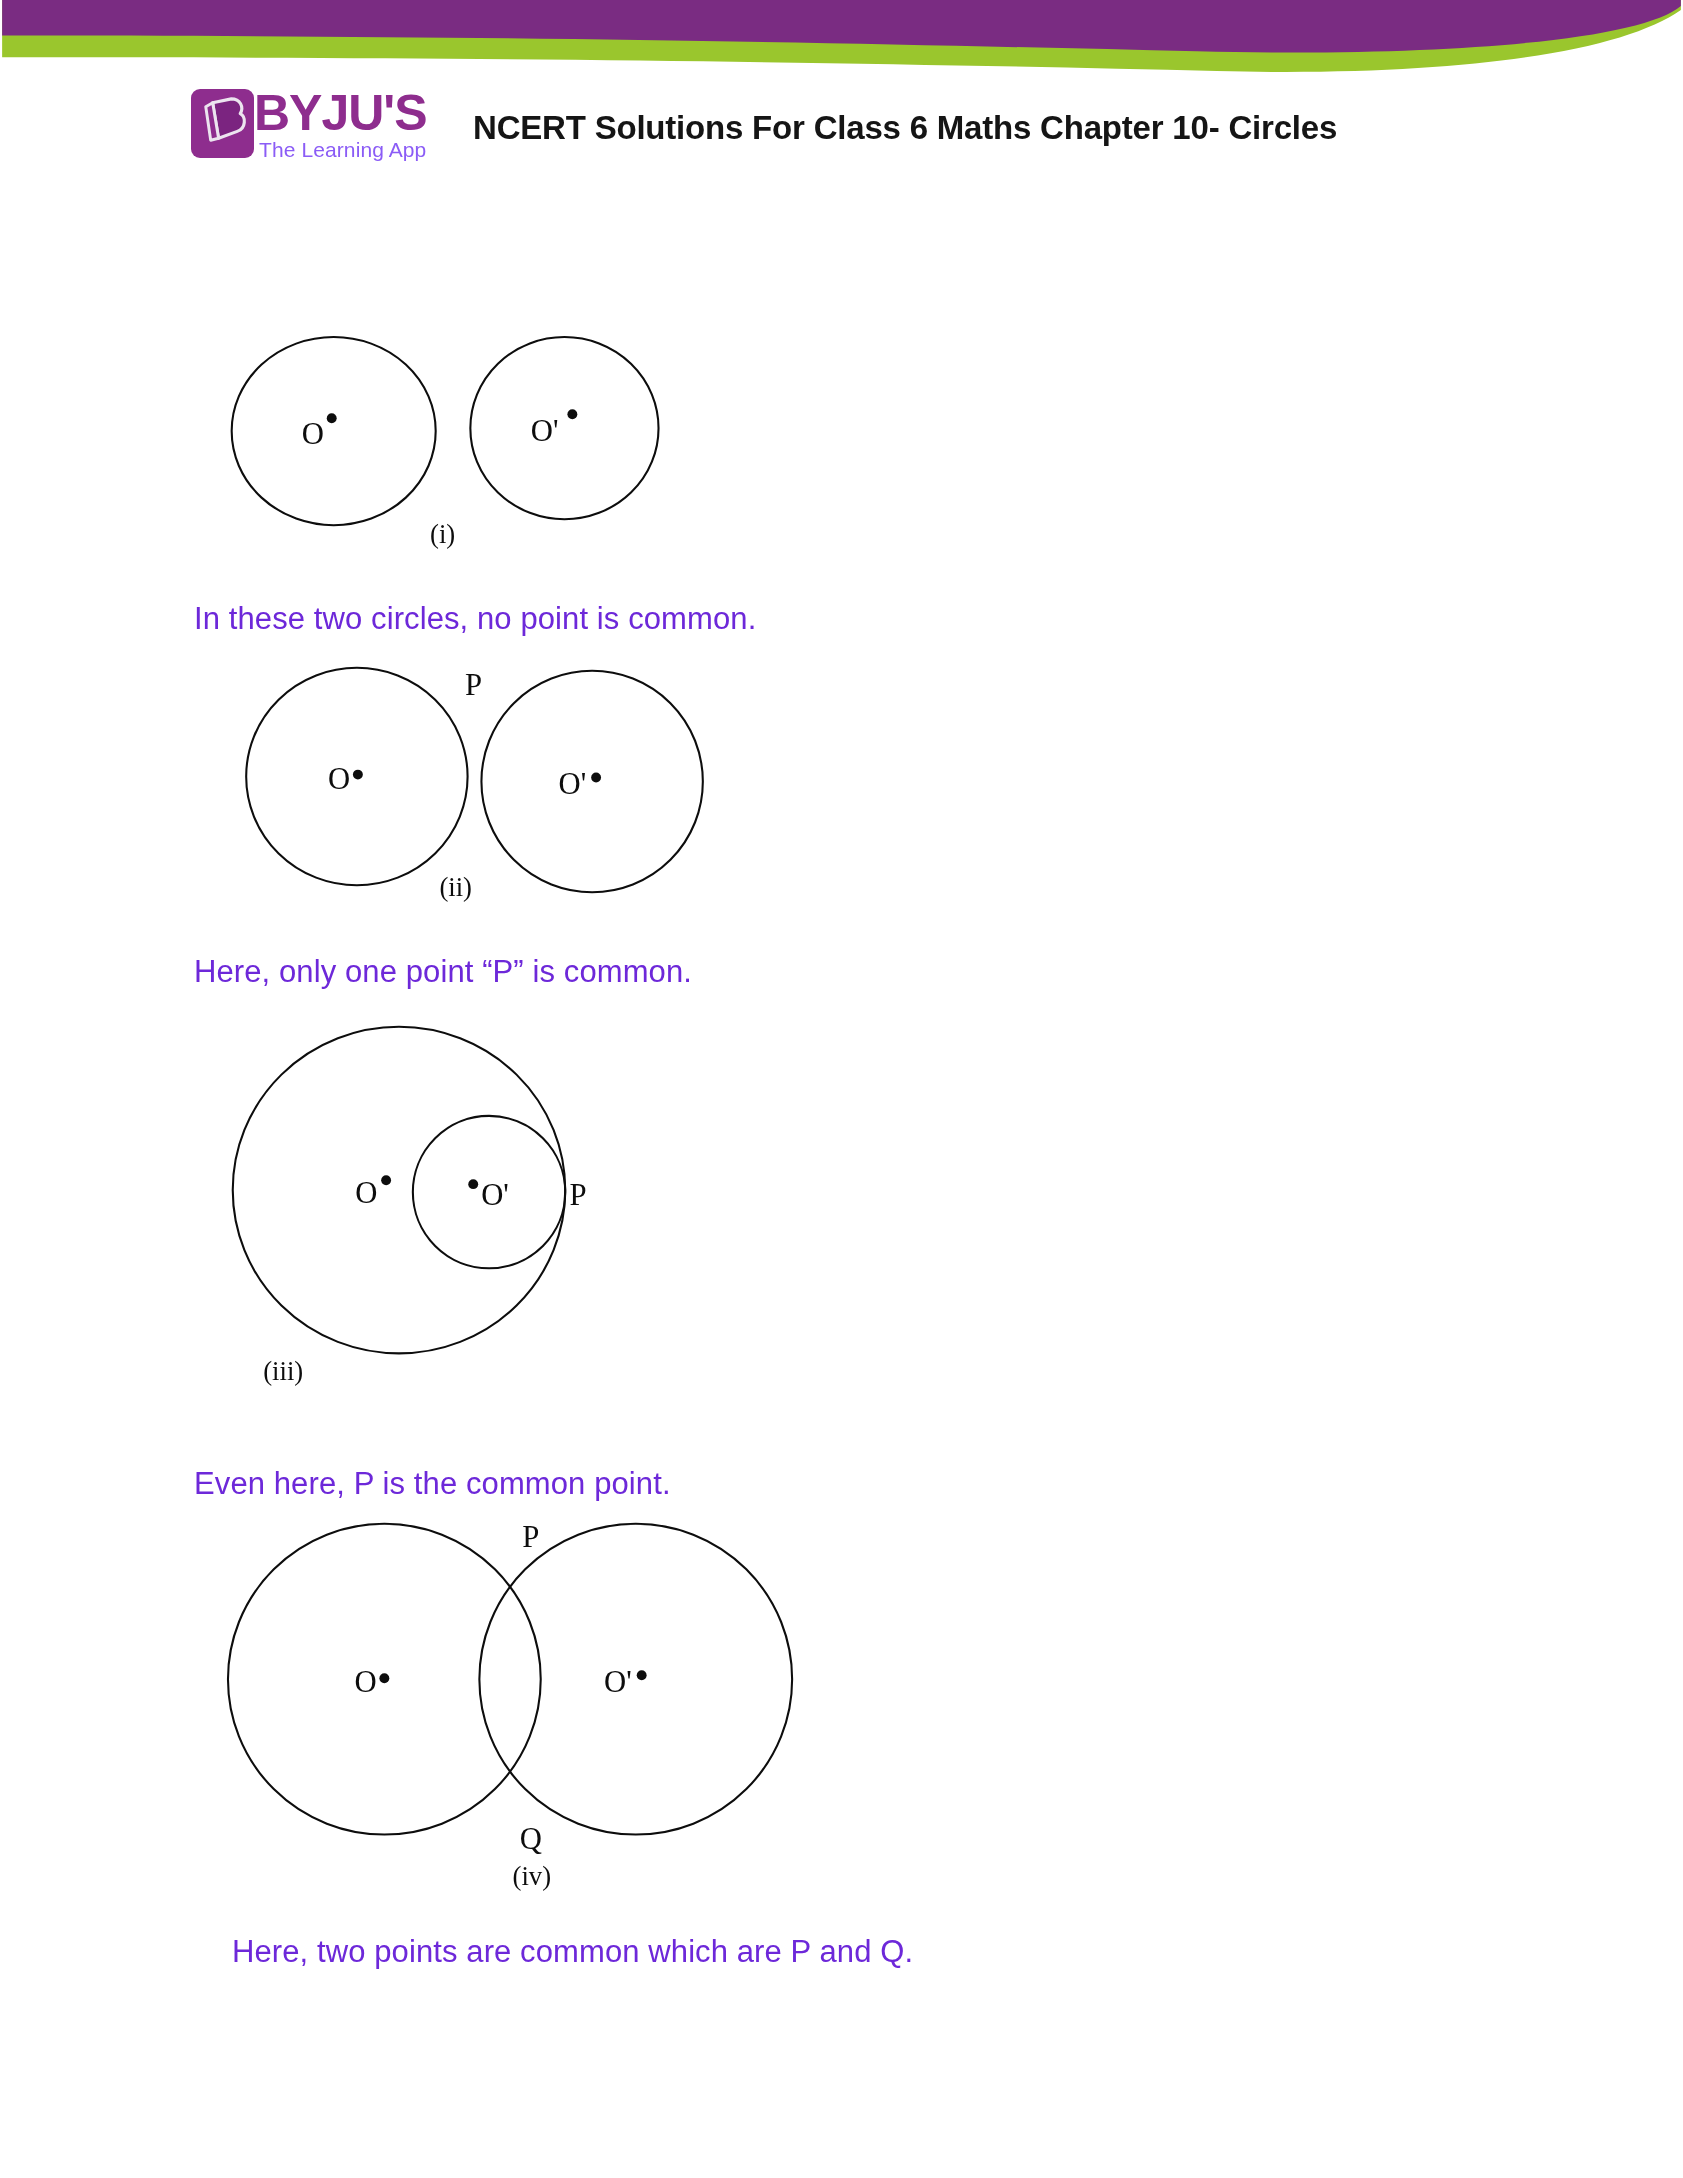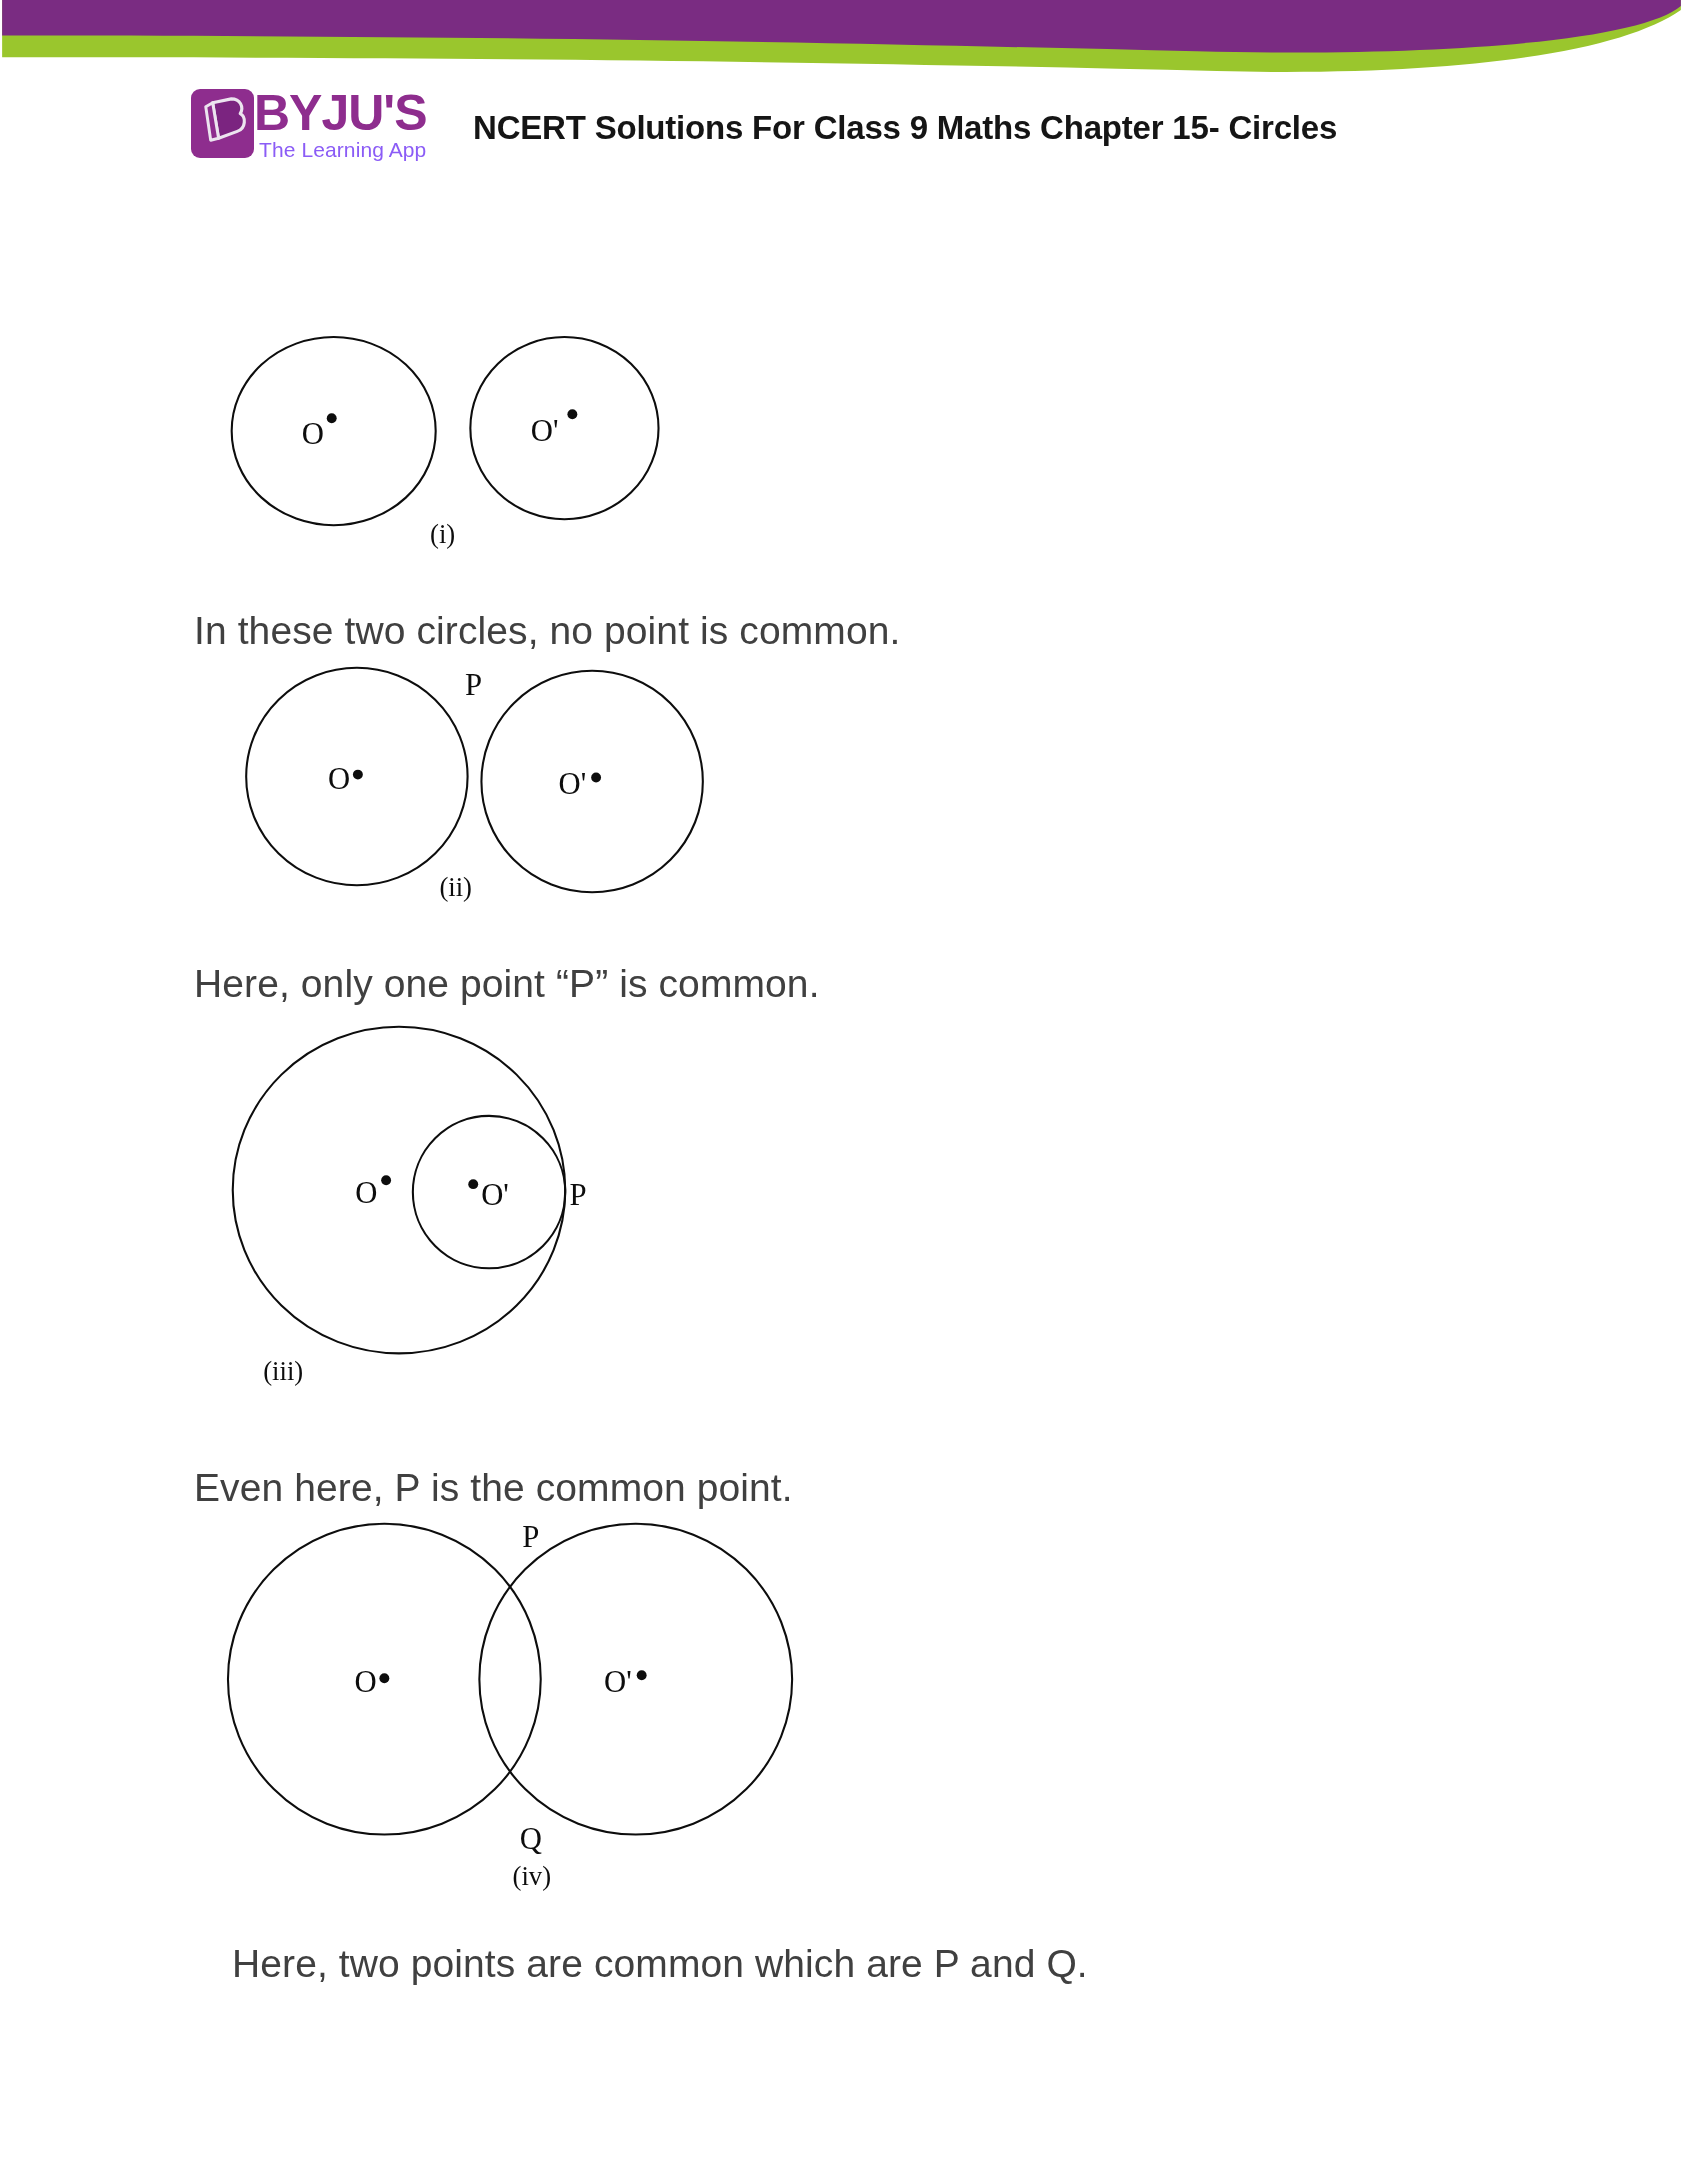--- a/index.html
+++ b/index.html
@@ -77,22 +77,22 @@
     font-size: 33px;
     color: #151515;
     white-space: nowrap;
     letter-spacing: -0.2px;
   }
 
   
   .para {
     position: absolute;
     font-family: "Liberation Sans", sans-serif;
-    font-size: 39px;
-    color: #404040;
+    font-size: 31px;
+    color: #6d28d9;
     white-space: nowrap;
     letter-spacing: 0.1px;
   }
 
   
   .figure {
     position: absolute;
   }
   .figure svg { display: block; overflow: visible; }
   .fig-circle {
@@ -130,21 +130,21 @@
   <div class="logo-mark">
     <svg width="63" height="69" viewBox="0 0 64 70" xmlns="http://www.w3.org/2000/svg">
       <path d="M22 14 L41 10 C50 10 54 18 50 25 C56 28 56 40 47 43 L28 50 Z" fill="#7b2480" stroke="#ece4ef" stroke-width="3.2" stroke-linejoin="round"></path>
       <path d="M22 14 L28 50 L20 52 L15 18 Z" fill="#8e2d8e" stroke="#ece4ef" stroke-width="3" stroke-linejoin="round"></path>
     </svg>
   </div>
   <div class="logo-word">BYJU'S</div>
   <div class="logo-tag">The Learning App</div>
 </div>
 
-<div class="page-title">NCERT Solutions For Class 9 Maths Chapter 15- Circles</div>
+<div class="page-title">NCERT Solutions For Class 6 Maths Chapter 10- Circles</div>
 
 <div class="figure" style="left:198px; top:317px;">
   <svg width="515" height="248" viewBox="0 0 520 250" xmlns="http://www.w3.org/2000/svg">
     <ellipse class="fig-circle" cx="137" cy="115" rx="103" ry="95"></ellipse>
     <text class="fig-label" x="116" y="128" text-anchor="middle">O</text>
     <circle class="fig-dot" cx="135" cy="102" r="5"></circle>
 
     <ellipse class="fig-circle" cx="370" cy="112" rx="95" ry="92"></ellipse>
     <text class="fig-label" x="350" y="125" text-anchor="middle">O'</text>
     <circle class="fig-dot" cx="378" cy="98" r="5"></circle>

